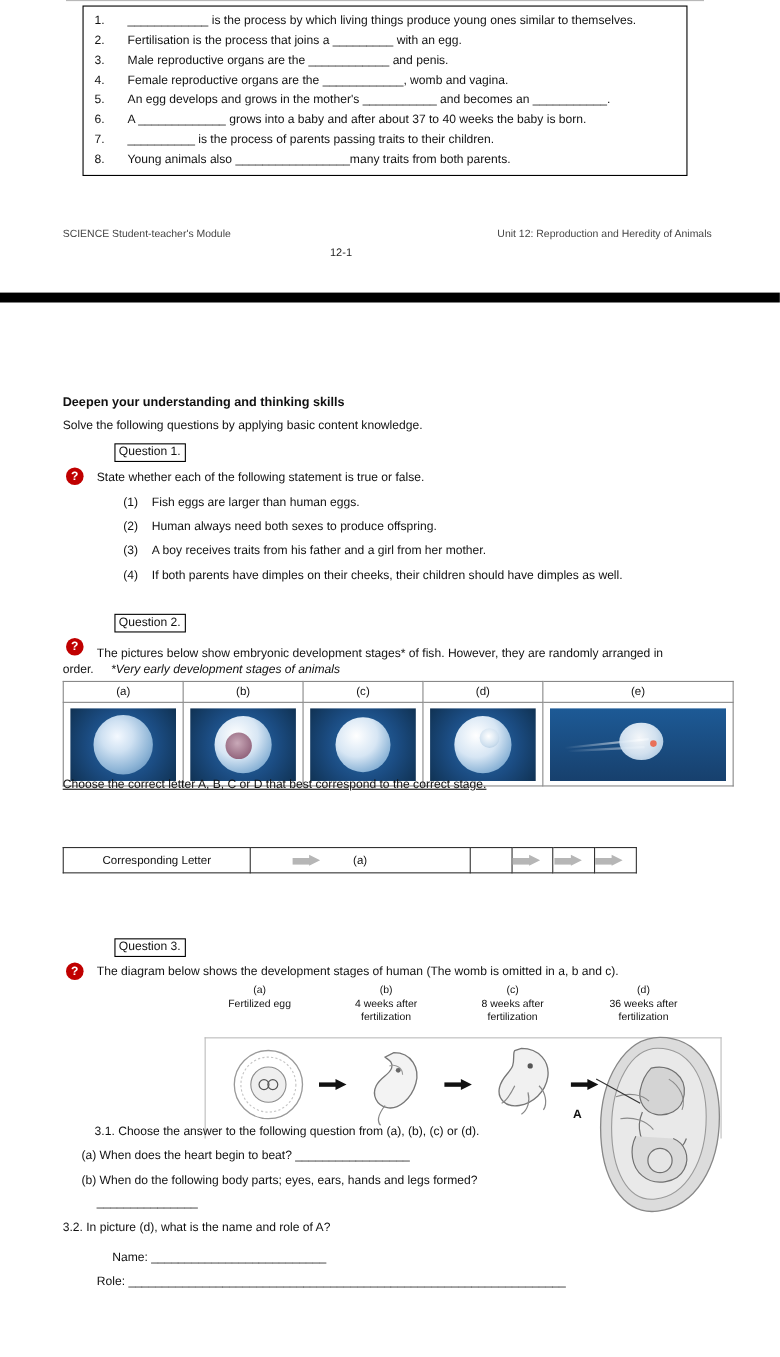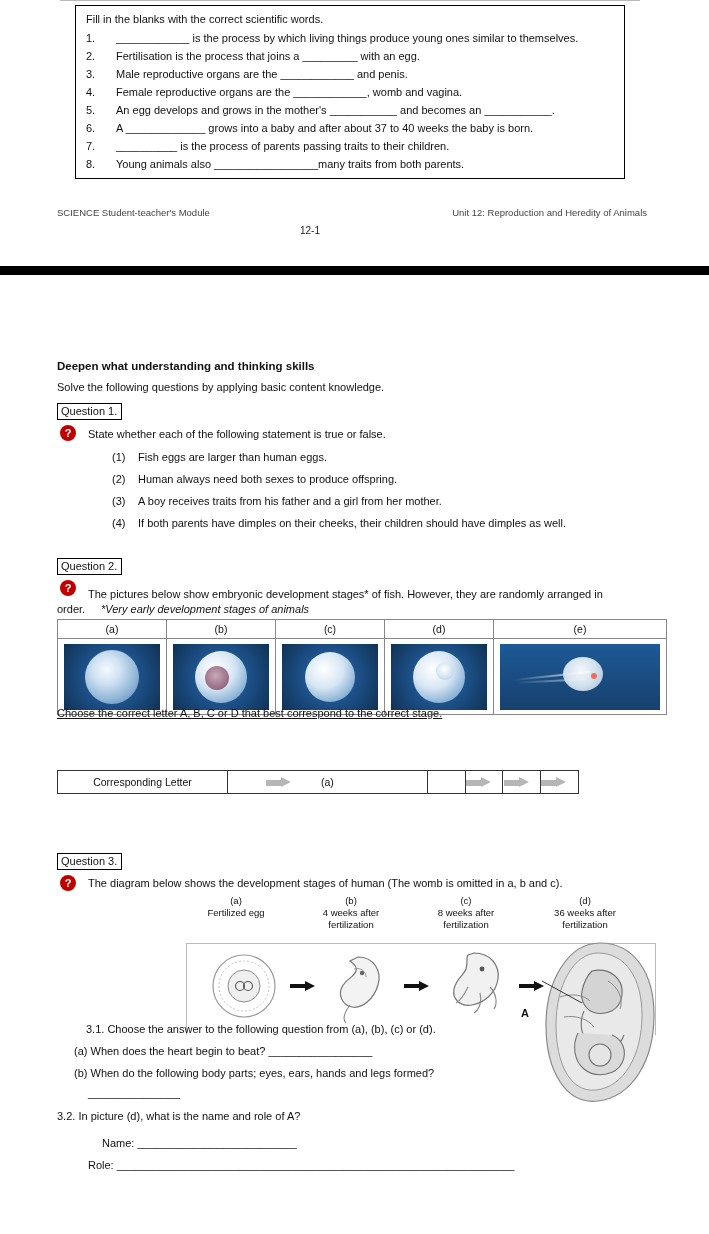--- a/index.html
+++ b/index.html
@@ -90,20 +90,21 @@
     left: 57px; top: 106px;
     font-size: 11px;
   }
 
   .qlabel {
     position: absolute;
     border: 1px solid #000;
     padding: 1px 4px 2px 3px;
     font-size: 11px;
     background: #fff;
+    margin-left: 47px;
   }
 
   .qmark {
     position: absolute;
     width: 16px; height: 16px;
     border-radius: 50%;
     background: #c00000;
     color: #fff;
     font-size: 11px;
     font-weight: bold;
@@ -295,21 +296,20 @@
     font-size: 11px;
   }
 </style>
 </head>
 <body>
 
 <div class="page-top">
   <div class="cut-top-line"></div>
 
   <div class="fillblank-box">
-    <div class="fillblank-intro">Fill in the blanks with the correct scientific words.</div>
 
     <div class="fb-row">
       <div class="fb-num">1.</div>
       <div class="fb-text">____________ is the process by which living things produce young ones similar to themselves.</div>
     </div>
     <div class="fb-row">
       <div class="fb-num">2.</div>
       <div class="fb-text">Fertilisation is the process that joins a _________ with an egg.</div>
     </div>
     <div class="fb-row">
@@ -342,21 +342,21 @@
     <div class="footer-left">SCIENCE Student-teacher's Module</div>
     <div class="footer-right">Unit 12: Reproduction and Heredity of Animals</div>
     <div class="page-number">12-1</div>
   </div>
 
   <div class="black-bar"></div>
 </div>
 
 <div class="page2">
 
-  <div class="section-title">Deepen what understanding and thinking skills</div>
+  <div class="section-title">Deepen your understanding and thinking skills</div>
   <div class="section-sub">Solve the following questions by applying basic content knowledge.</div>
 
   <div class="qlabel" style="left:57px; top:128px;">Question 1.</div>
   <div class="qmark" style="left:60px; top:150px;"></div>
   <div class="qtext" style="left:88px; top:153px;">State whether each of the following statement is true or false.</div>
 
   <div class="sub-item" style="left:112px; top:176px;">
     <span class="num">(1)</span><span>Fish eggs are larger than human eggs.</span>
   </div>
   <div class="sub-item" style="left:112px; top:198px;">

